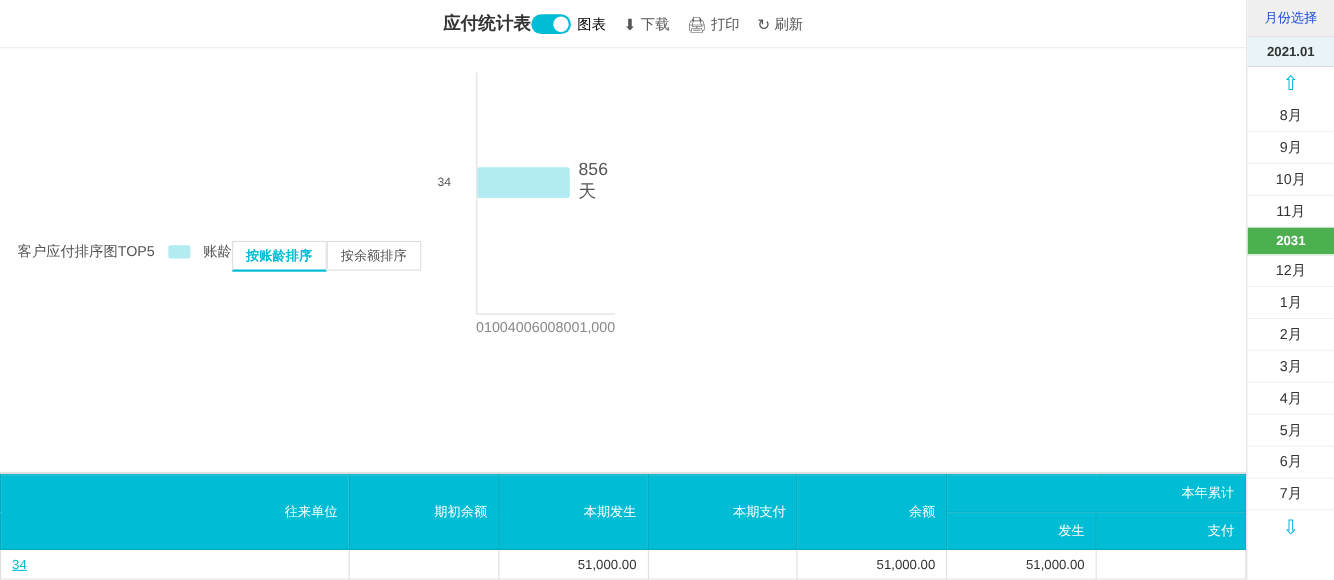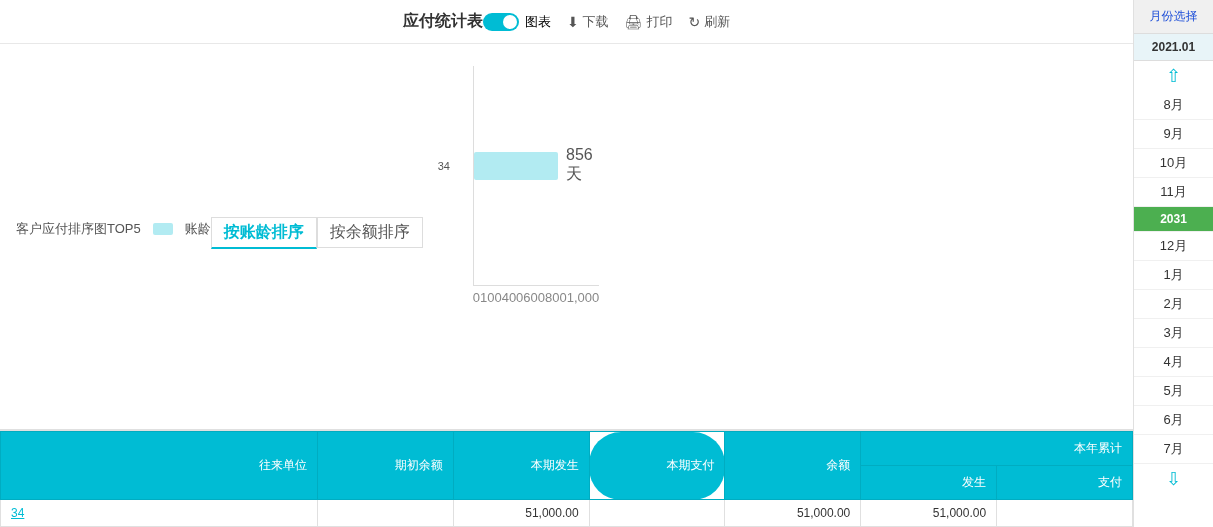--- a/index.html
+++ b/index.html
@@ -15,21 +15,21 @@
     .toggle { width: 36px; height: 18px; background: #00bcd4; border-radius: 9px; position: relative; cursor: pointer; }
     .toggle::after { content: ''; position: absolute; width: 14px; height: 14px; background: #fff; border-radius: 50%; top: 2px; right: 2px; }
     .action-btn { display: flex; align-items: center; gap: 4px; color: #555; cursor: pointer; font-size: 13px; }
     .action-icon { font-size: 14px; }
     
     
     .chart-area { background: #fff; padding: 12px 16px; flex: 1; display: flex; flex-direction: row; overflow: hidden; }
     .chart-legend { display: flex; align-items: center; gap: 12px; margin-bottom: 8px; font-size: 12px; color: #555; }
     .legend-color { width: 20px; height: 12px; background: #b2ebf2; border-radius: 2px; }
     .chart-tabs { display: flex; gap: 0; align-items: center; margin-left: auto; }
-    .chart-tab { padding: 4px 12px; border: 1px solid #ddd; color: #555; cursor: pointer; font-size: 16px; background: #fff; }
+    .chart-tab { padding: 4px 12px; border: 1px solid #ddd; color: #555; cursor: pointer; font-size: 12px; background: #fff; }
     .chart-tab.active { color: #00bcd4; border-bottom: 2px solid #00bcd4; font-weight: bold; }
     .chart-header { display: flex; align-items: center; margin-bottom: 8px; }
     
     
     .bar-chart { width: 100%; height: 240px; position: relative; border-left: 1px solid #ddd; border-bottom: 1px solid #ddd; margin-top: 10px; }
     .x-axis { display: flex; justify-content: space-between; margin-top: 4px; padding-left: 0; font-size: 11px; color: #888; }
     .chart-wrapper { position: relative; margin-left: 50px; margin-right: 20px; }
     
     
     .table-area { background: #fff; border-top: 2px solid #e0e0e0; }
@@ -109,21 +109,21 @@
     </div>
   </div>
 
   <div class="table-area">
     <table class="data-table">
       <thead>
         <tr>
           <th rowspan="2" style="width:28%;">往来单位</th>
           <th rowspan="2" style="width:12%;">期初余额</th>
           <th rowspan="2" style="width:12%;padding-left:16px;">本期发生</th>
-          <th rowspan="2" style="width:12%;border-radius:32px;">本期支付</th>
+          <th rowspan="2" style="width:12%;">本期支付</th>
           <th rowspan="2" style="width:12%;">余额</th>
           <th colspan="2">本年累计</th>
         </tr>
         <tr>
           <th style="width:12%;">发生</th>
           <th style="width:12%;">支付</th>
         </tr>
       </thead>
       <tbody id="table-body">
       <tr>

